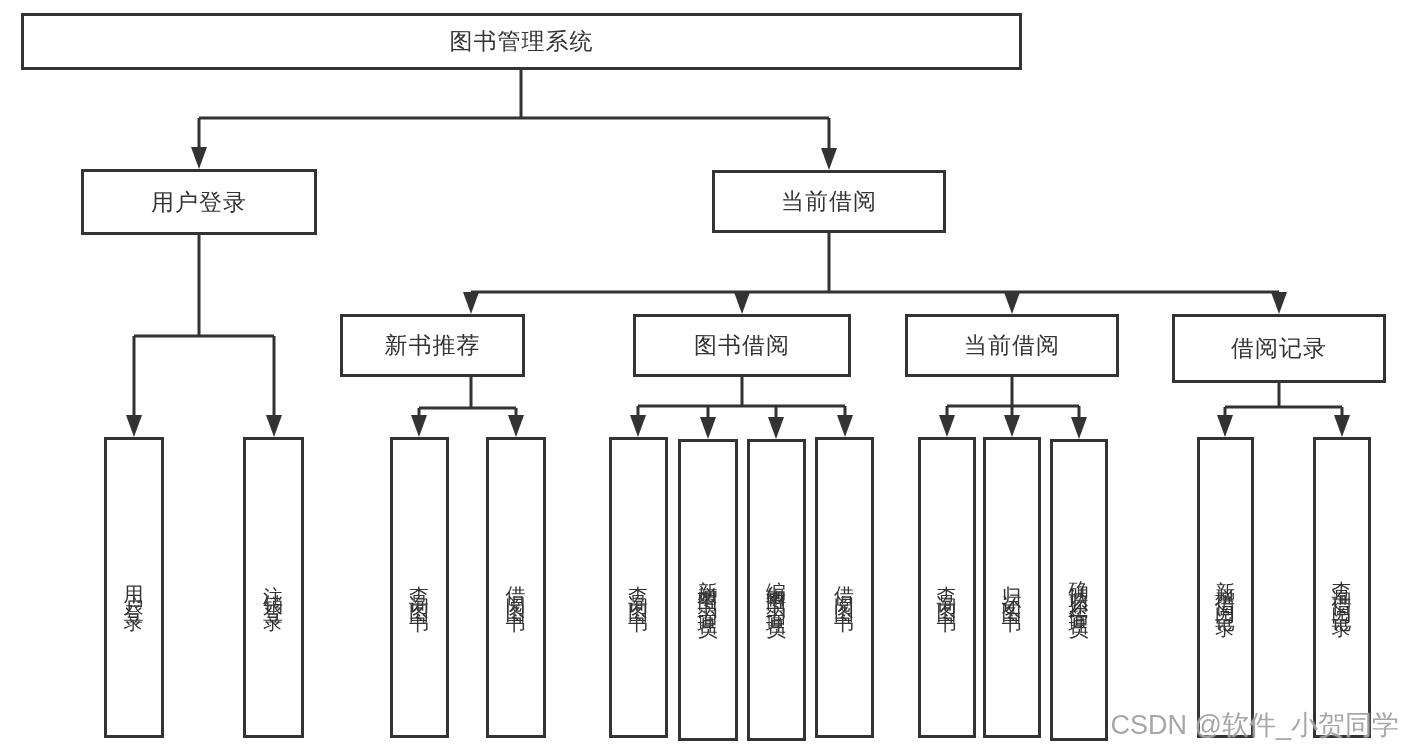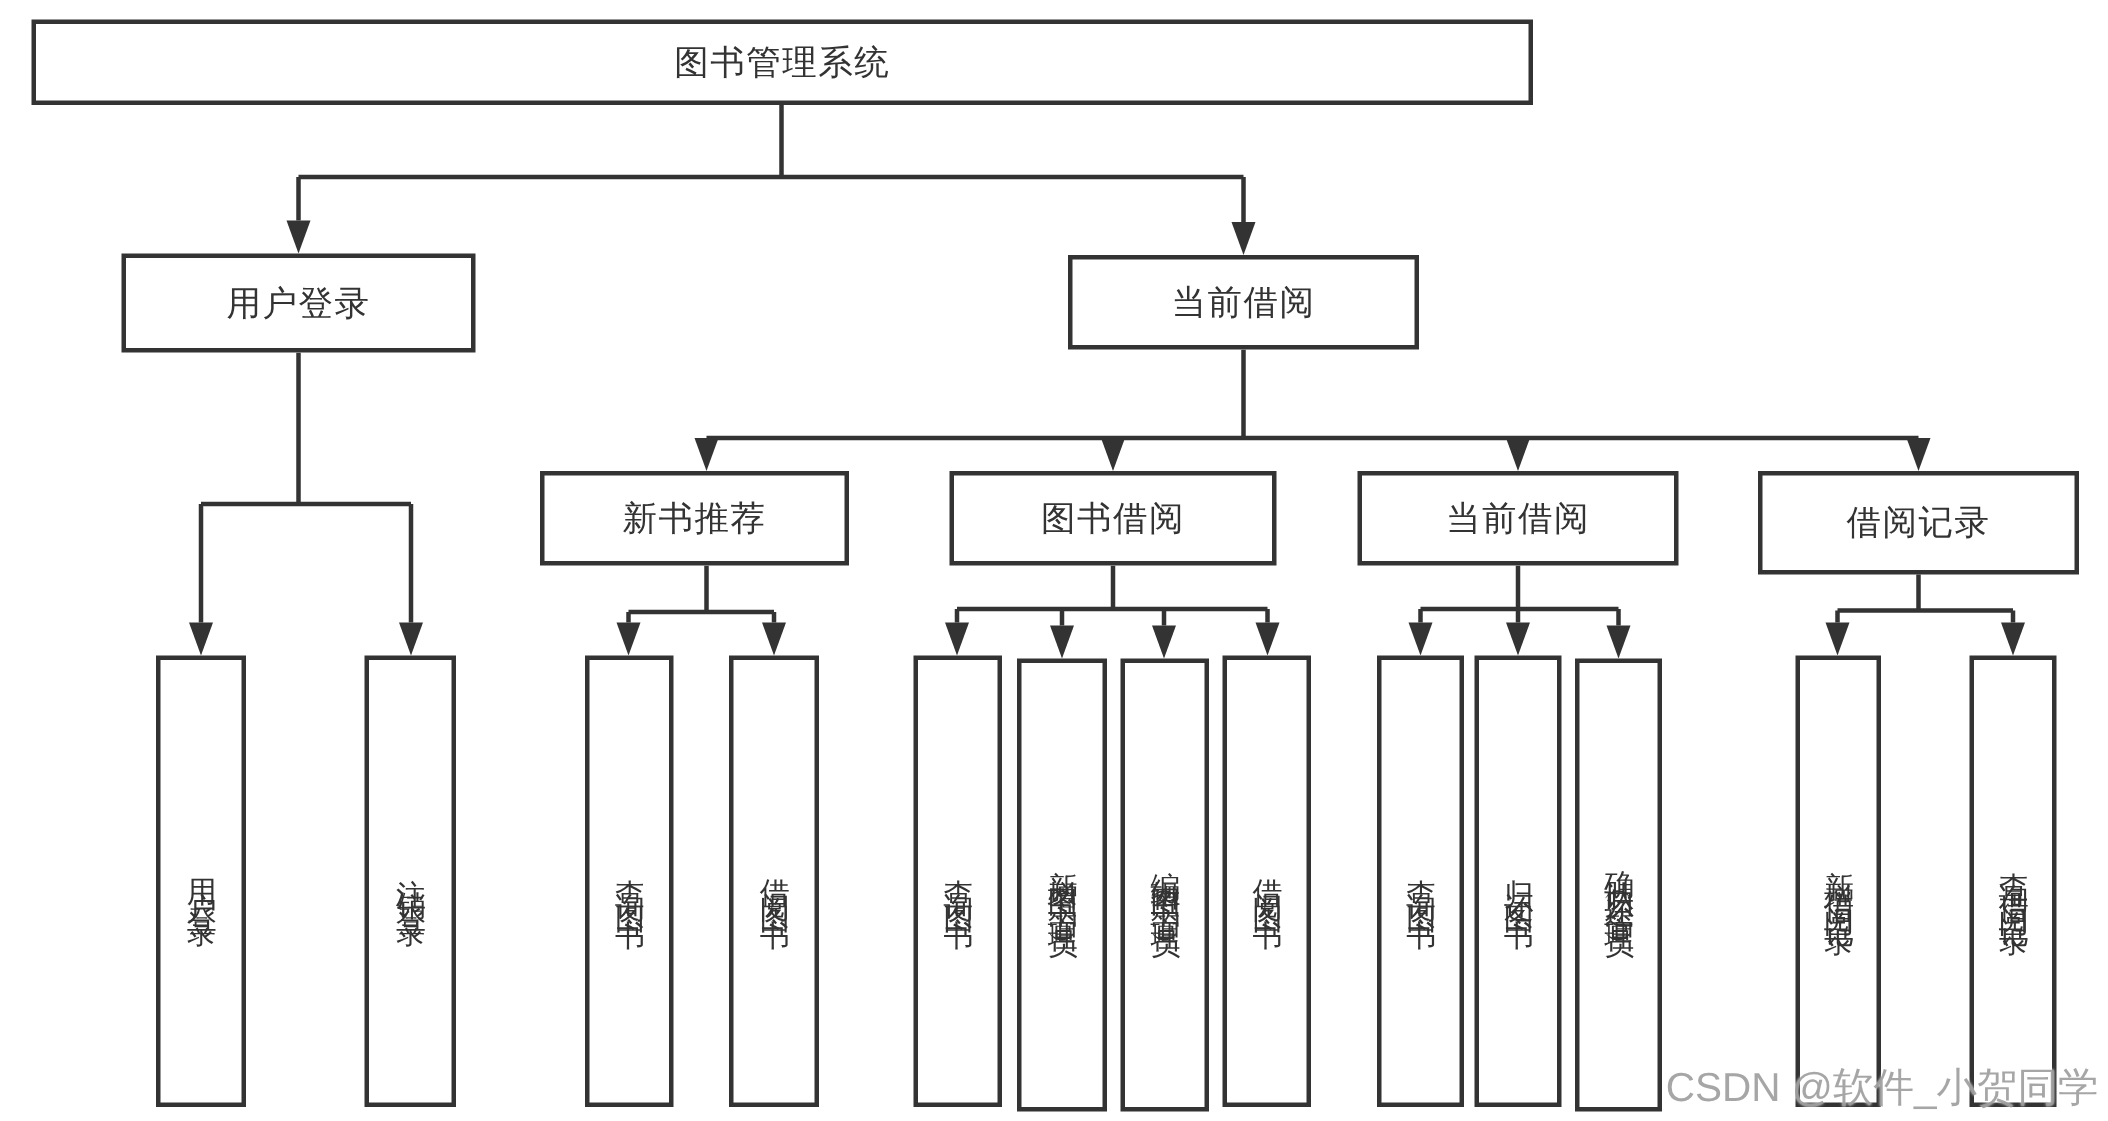--- a/index.html
+++ b/index.html
@@ -109,21 +109,21 @@
     <span class="h-label">图书管理系统</span>
   </div>
 
   <div class="node" style="left:81px; top:169px; width:236px; height:66px;">
     <span class="h-label">用户登录</span>
   </div>
   <div class="node" style="left:712px; top:170px; width:234px; height:63px;">
     <span class="h-label">当前借阅</span>
   </div>
 
-  <div class="node" style="left:360px; top:314px; width:206px; height:63px;">
+  <div class="node" style="left:340px; top:314px; width:185px; height:63px;">
     <span class="h-label">新书推荐</span>
   </div>
   <div class="node" style="left:633px; top:314px; width:218px; height:63px;justify-content:center;">
     <span class="h-label">图书借阅</span>
   </div>
   <div class="node" style="left:905px; top:314px; width:214px; height:63px;">
     <span class="h-label">当前借阅</span>
   </div>
   <div class="node" style="left:1172px; top:314px; width:214px; height:69px;">
     <span class="h-label">借阅记录</span>

